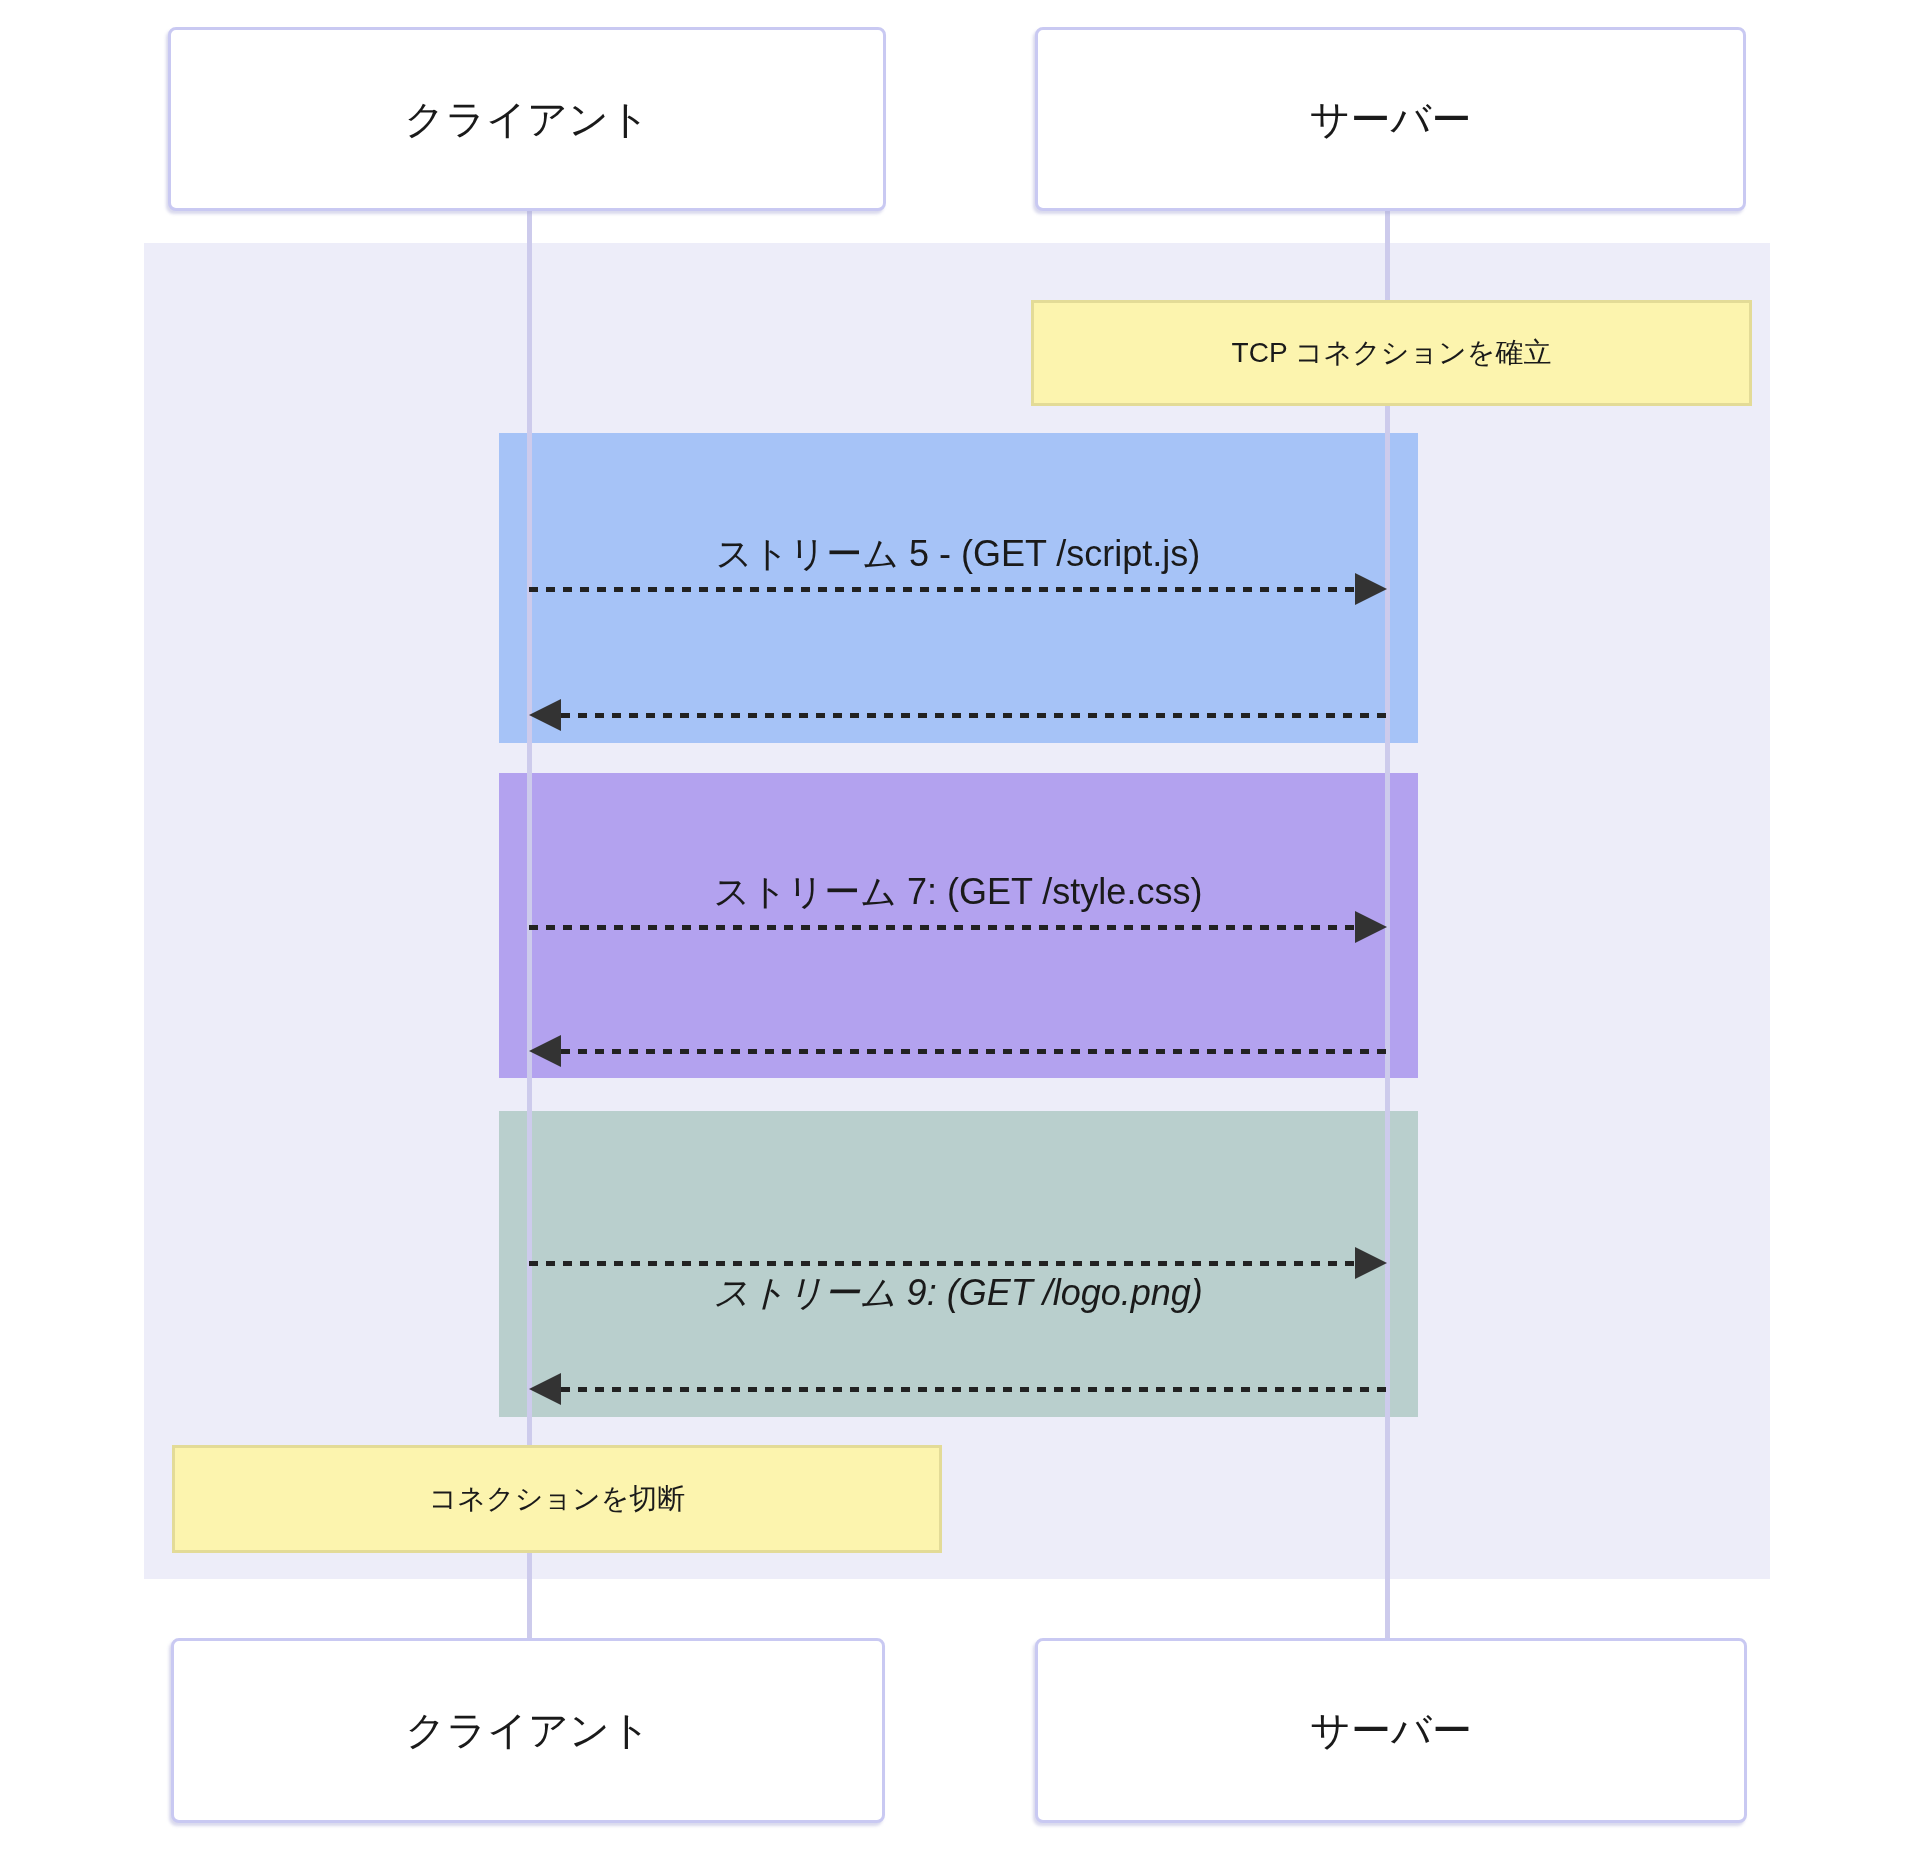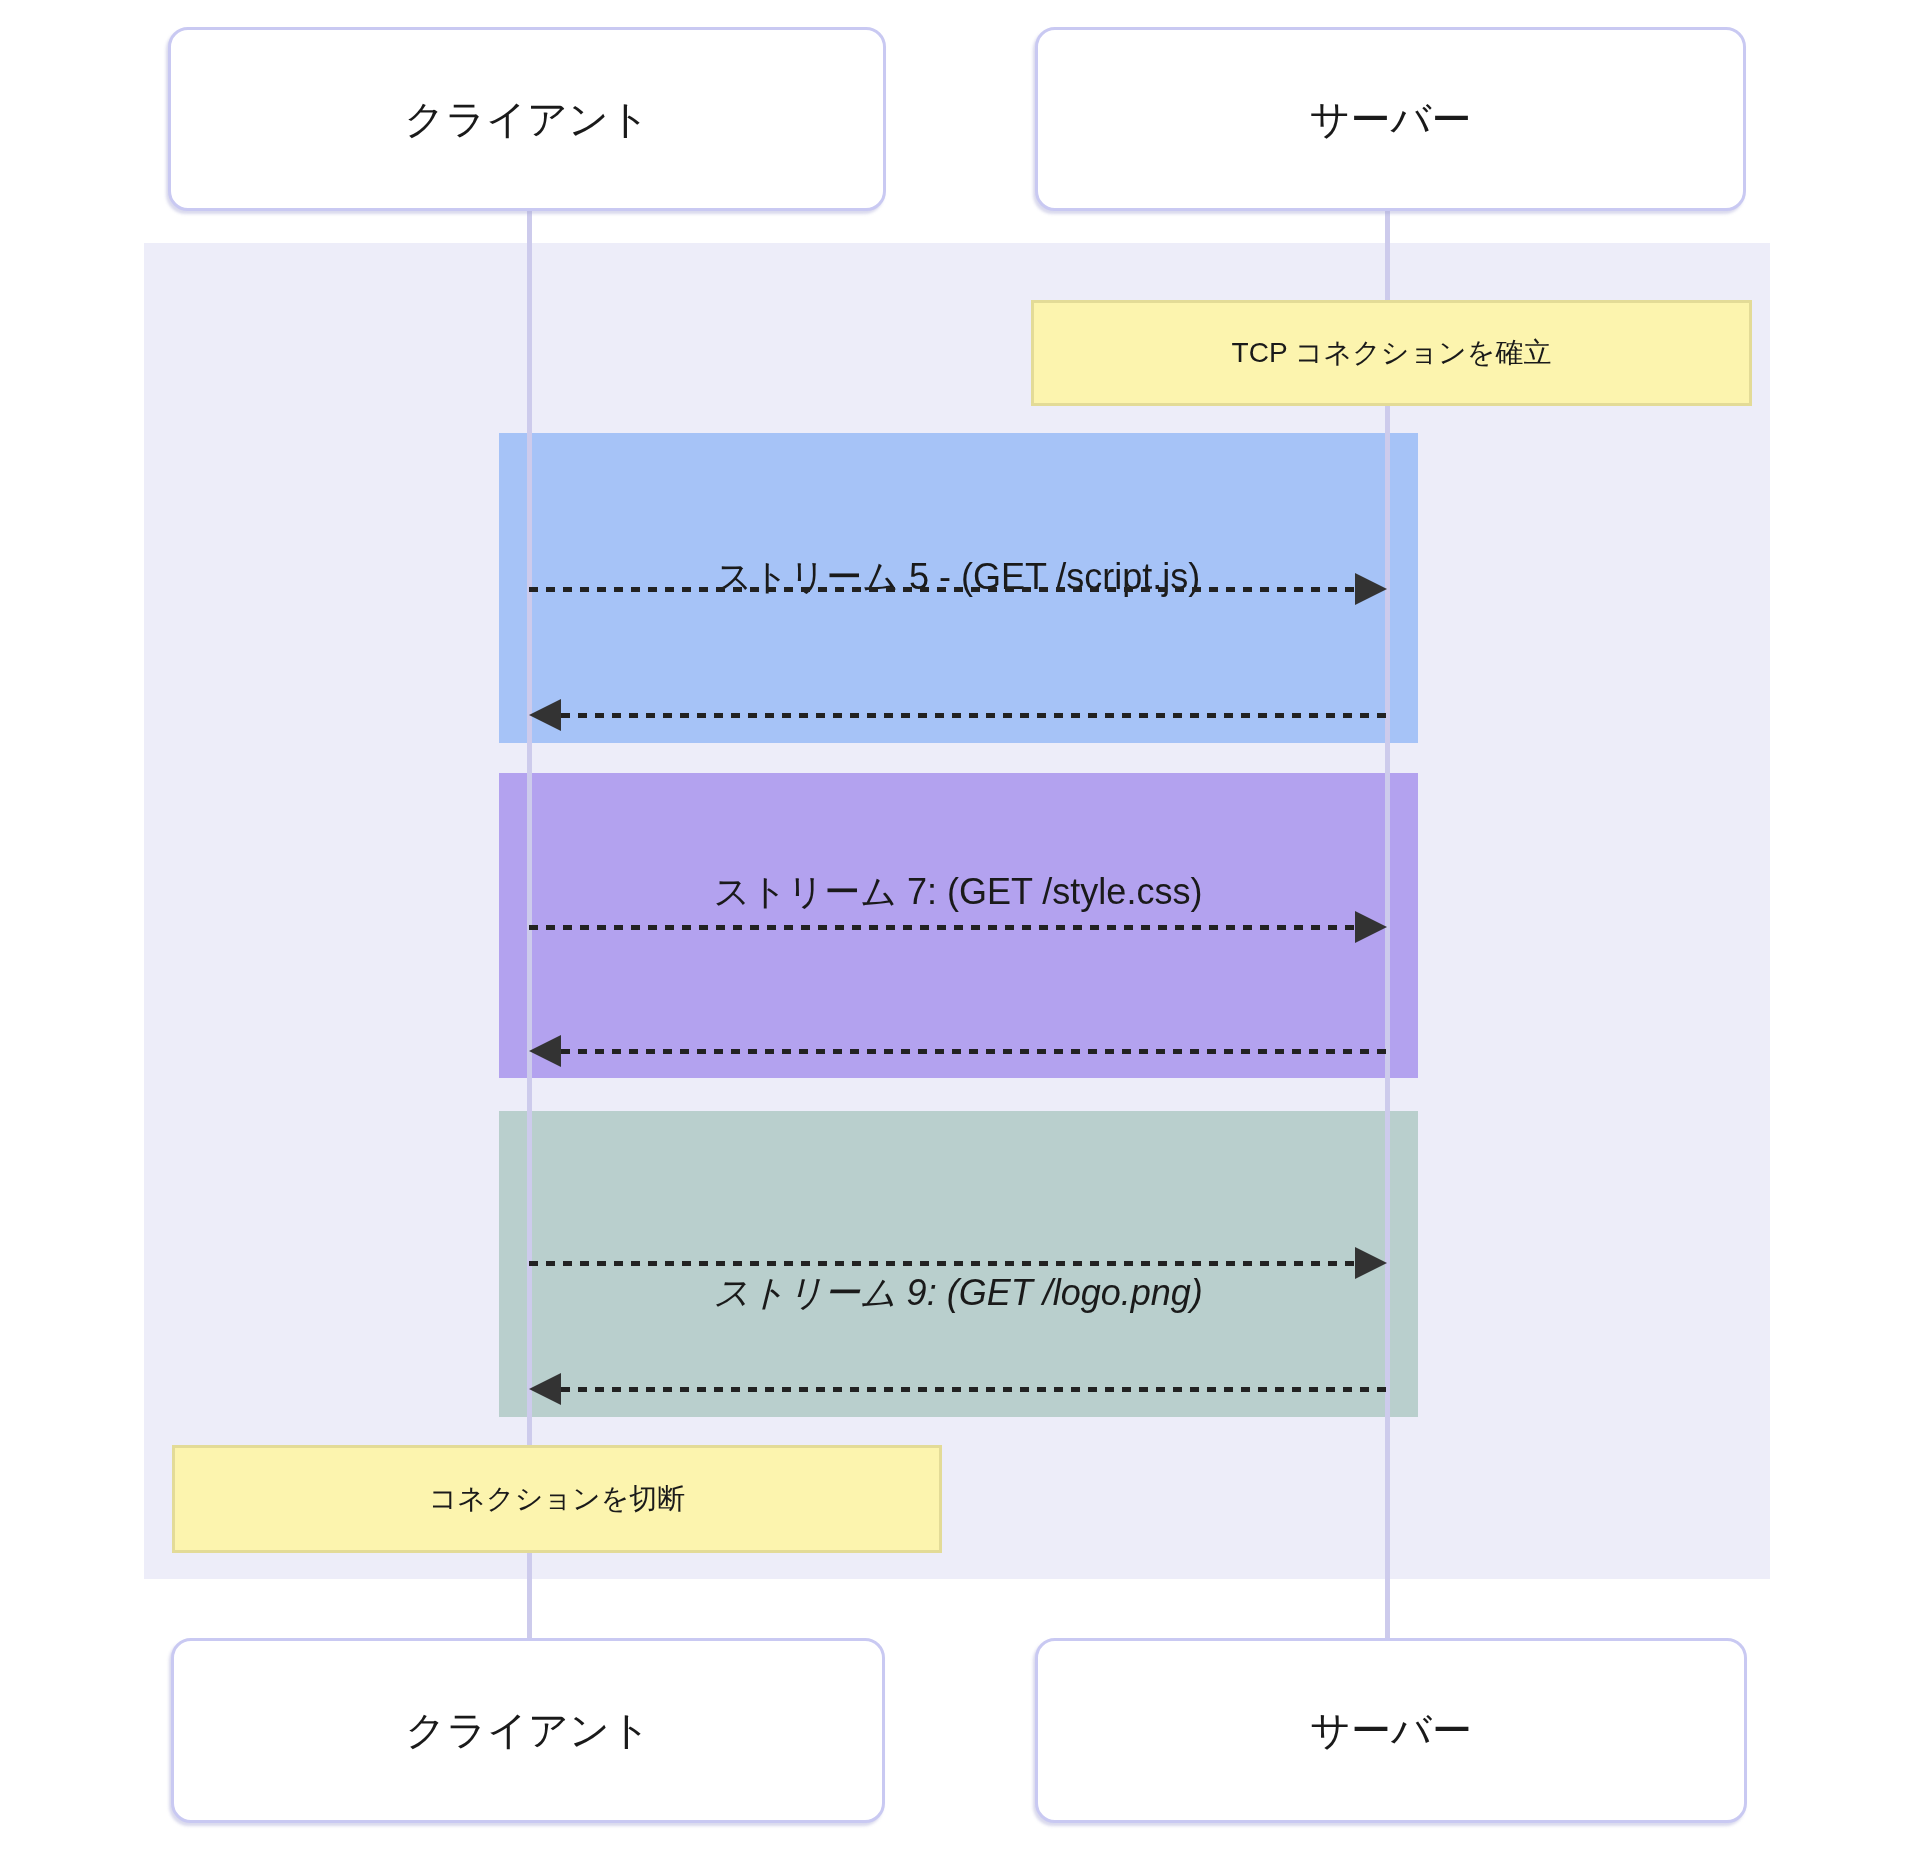--- a/index.html
+++ b/index.html
@@ -54,21 +54,21 @@
   .msg-line.to-left  { left: 561px; width: 826px; }
   .arrowhead {
     position: absolute;
     width: 0; height: 0;
     border-top: 16px solid transparent;
     border-bottom: 16px solid transparent;
     z-index: 4;
   }
   .arrowhead.right { left: 1355px; border-left: 32px solid #333333; }
   .arrowhead.left  { left: 529px;  border-right: 32px solid #333333; }
-  .lbl-1 { top: 531px; margin-top: 23px; }  .line-1 { top: 587px; } .head-1 { top: 573px; }
+  .lbl-1 { top: 531px; }  .line-1 { top: 587px; } .head-1 { top: 573px; }
   .lbl-2 { top: 657px; }  .line-2 { top: 713px; } .head-2 { top: 699px; }
   .lbl-3 { top: 869px; }  .line-3 { top: 925px; } .head-3 { top: 911px; }
   .lbl-4 { top: 993px; }  .line-4 { top: 1049px;} .head-4 { top: 1035px; }
   .lbl-5 { top: 1270px; font-style: italic; } .line-5 { top: 1261px;} .head-5 { top: 1247px; }
   .lbl-6 { top: 1331px; } .line-6 { top: 1387px;} .head-6 { top: 1373px; }
   
   .note {
     position: absolute;
     border: 3px solid #e3db97;
     box-sizing: border-box;
@@ -79,21 +79,21 @@
     z-index: 5;
     white-space: nowrap;
   }
   .note-tcp  { left: 1031px; top: 300px;  width: 721px; height: 106px; }
   .note-disc { left: 172px;  top: 1445px; width: 770px; height: 108px; }
   
   .actor {
     position: absolute;
     background: #ffffff;
     border: 3px solid #c9c9f2;
-    border-radius: 20px;
+    border-radius: 8px;
     box-sizing: border-box;
     display: flex;
     align-items: center;
     justify-content: center;
     font-size: 40px;
     z-index: 6;
     box-shadow: -2px 3px 3px rgba(170, 170, 215, 0.45);
     white-space: nowrap;
   }
   .actor.tl { left: 168px;  top: 27px;   width: 718px; height: 184px; }

